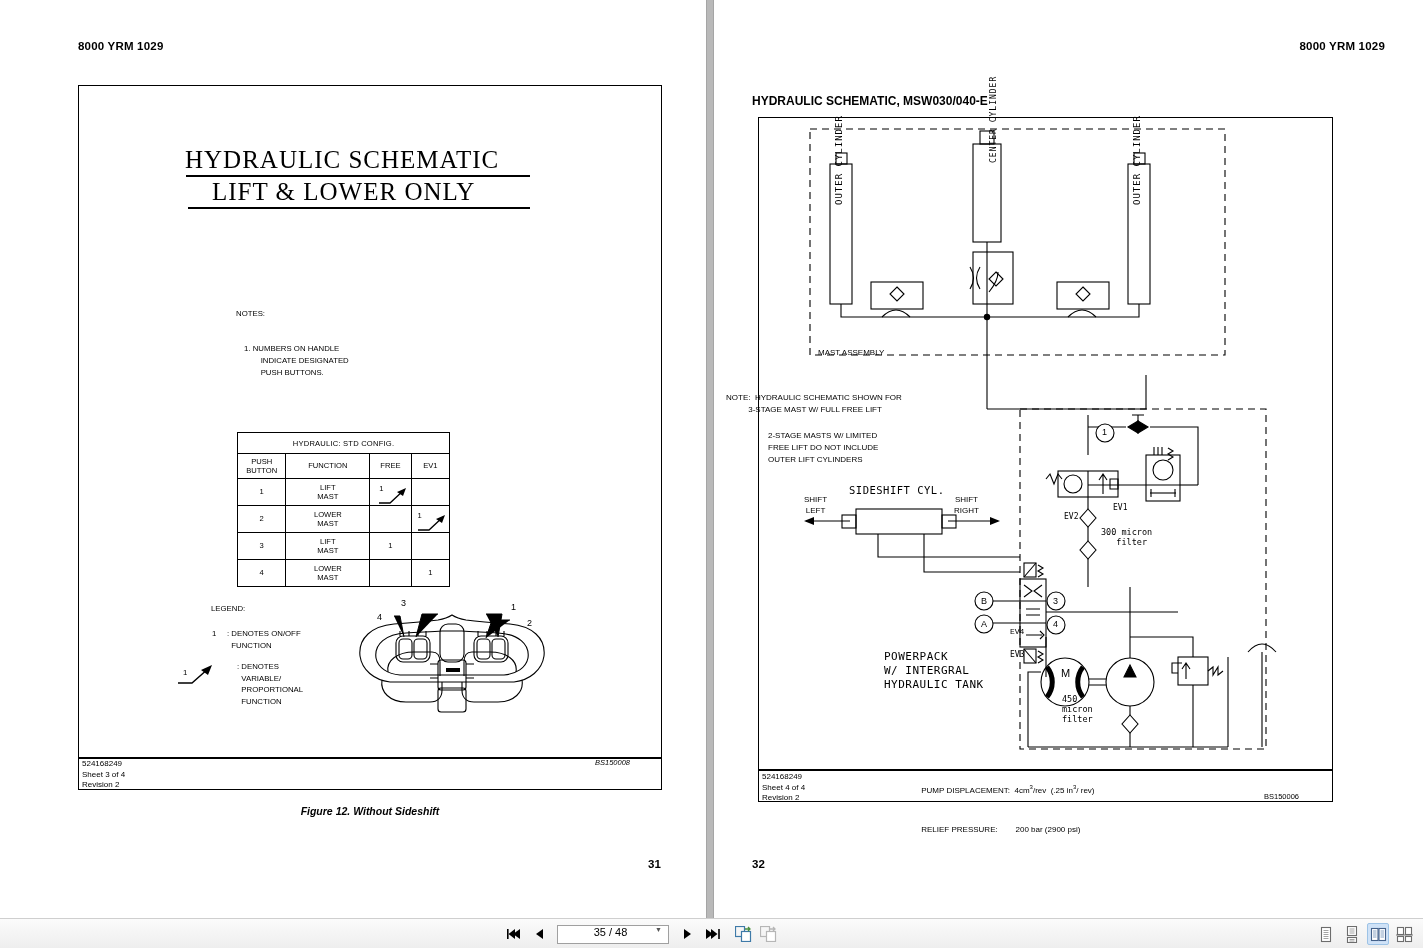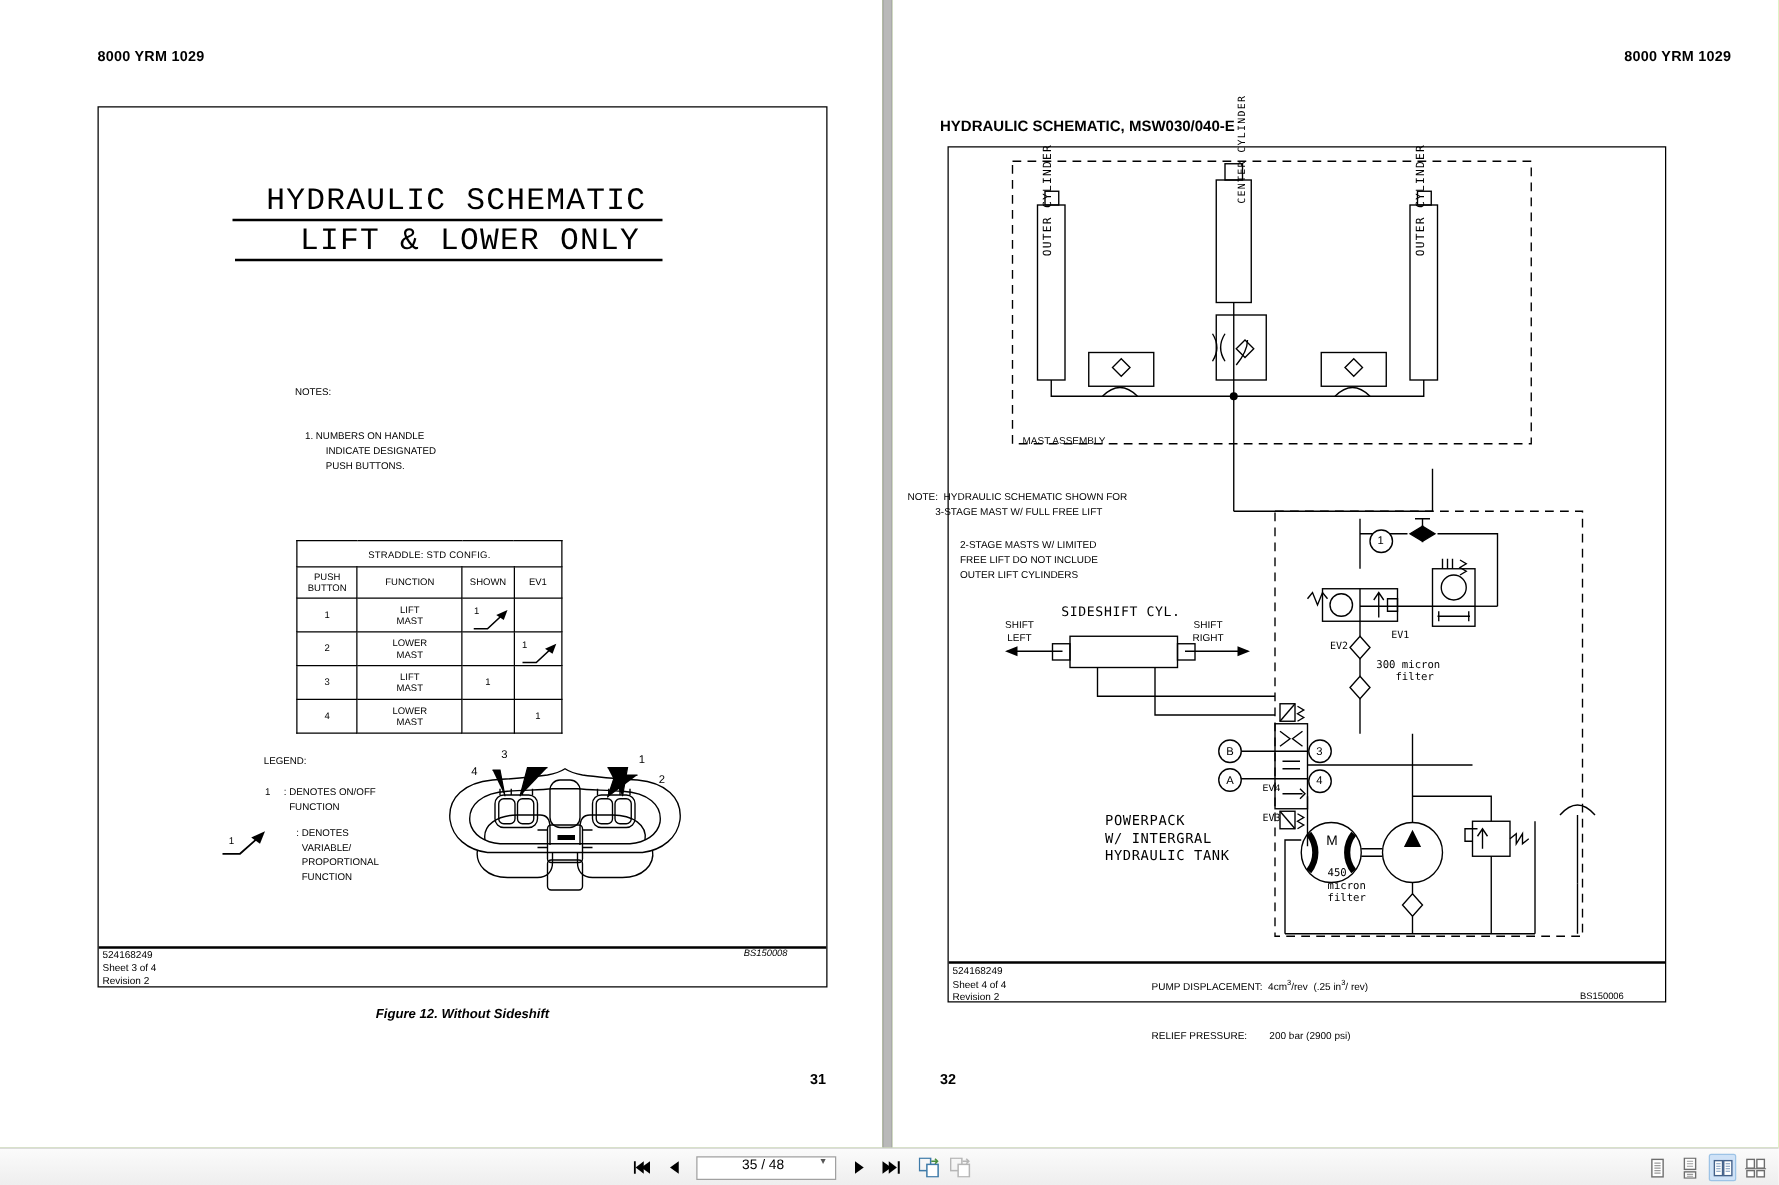--- a/index.html
+++ b/index.html
@@ -6,21 +6,21 @@
   html, body {
     margin: 0; padding: 0;
     width: 1423px; height: 948px;
     background: #ffffff;
     font-family: "Liberation Sans", sans-serif;
     overflow: hidden;
   }
   #app { position: relative; width: 1423px; height: 948px; background:#fff; }
 
   
-  .viewer { position:absolute; left:0; top:0; width:1423px; height:918px; background:#84cc16; }
+  .viewer { position:absolute; left:0; top:0; width:1423px; height:918px; background:#737373; }
   .gutter { position:absolute; left:706px; top:0; width:8px; height:918px;
             background:#b9b9b9; border-left:1px solid #a5a5a5; border-right:1px solid #a5a5a5; }
 
   .page { position:absolute; top:0; height:918px; background:#fff; }
   .page-left  { left:0px;   width:706px; }
   .page-right { left:714px; width:709px; }
 
   .pg-header { position:absolute; top:40px; font-size:11.5px; font-weight:bold; color:#000; letter-spacing:0.2px; }
   .pg-num { position:absolute; top:858px; font-size:11.5px; font-weight:bold; color:#000;text-align:right; }
 
@@ -30,22 +30,22 @@
   }
   .frame-left  { left:78px;  top:85px;  width:584px; height:705px; }
 
   .frame-footline { position:absolute; left:0; right:0; height:1.6px; background:#000; }
 
   .titleblock { position:absolute; font-size:8px; line-height:10.5px; color:#000;
                 font-family:"Liberation Sans", sans-serif; white-space:pre; }
   .bscode { position:absolute; font-size:7.5px; color:#000; font-family:"Liberation Sans", sans-serif; }
 
   
-  .cadtitle { position:absolute; font-family:Liberation Mono, monospace; color:#000;
-              letter-spacing:1px; white-space:pre;margin-left:28px; }
+  .cadtitle { position:absolute; font-family:Liberation Serif, serif; color:#000;
+              letter-spacing:1px; white-space:pre; }
   .cad-l1 { left:185px; top:146px; font-size:25px; }
   .cad-l2 { left:212px; top:178px; font-size:25px; }
   .cad-ul { position:absolute; height:1.6px; background:#000; }
 
   
   .notes { position:absolute; left:236px; top:284px; font-size:7.8px; line-height:1.52;
            color:#000; white-space:pre; }
   .notes .nhead { display:block; }
   .notes .nitem { display:block; padding-left:8px; text-indent:-8px; margin-left:8px; }
   .notes .ngap  { display:block; height:8px; }
@@ -130,32 +130,32 @@
     SOLENOID BEING ACTIVATED
     TO CREATE THE FUNCTION.</span>
         <span class="ngap"></span>
         <span class="nitem">3. SEE LEGEND BELOW
     FOR SYMBOLS USED</span>
       </div>
 
       <table class="sttable">
         <tbody>
             <tr>
-          <td class="st-cap" colspan="4">STRADDLE: STD CONFIG.</td>
+          <td class="st-cap" colspan="4">HYDRAULIC: STD CONFIG.</td>
         </tr>
         <tr>
           <th class="st-hd" style="width:48px;">
             <span style="white-space:pre-line;">PUSH
 BUTTON</span>
           </th>
           <th class="st-hd" style="width:83px;">
             <span>FUNCTION</span>
           </th>
           <th class="st-hd" style="width:41px;">
-            <span>SHOWN</span>
+            <span>FREE</span>
           </th>
           <th class="st-hd" style="width:38px;">
             <span>EV1</span>
           </th>
         </tr>
 
         <tr class="st-row">
           <td class="cellnum">1</td>
           <td><span style="white-space:pre-line;">LIFT
 MAST</span></td>

